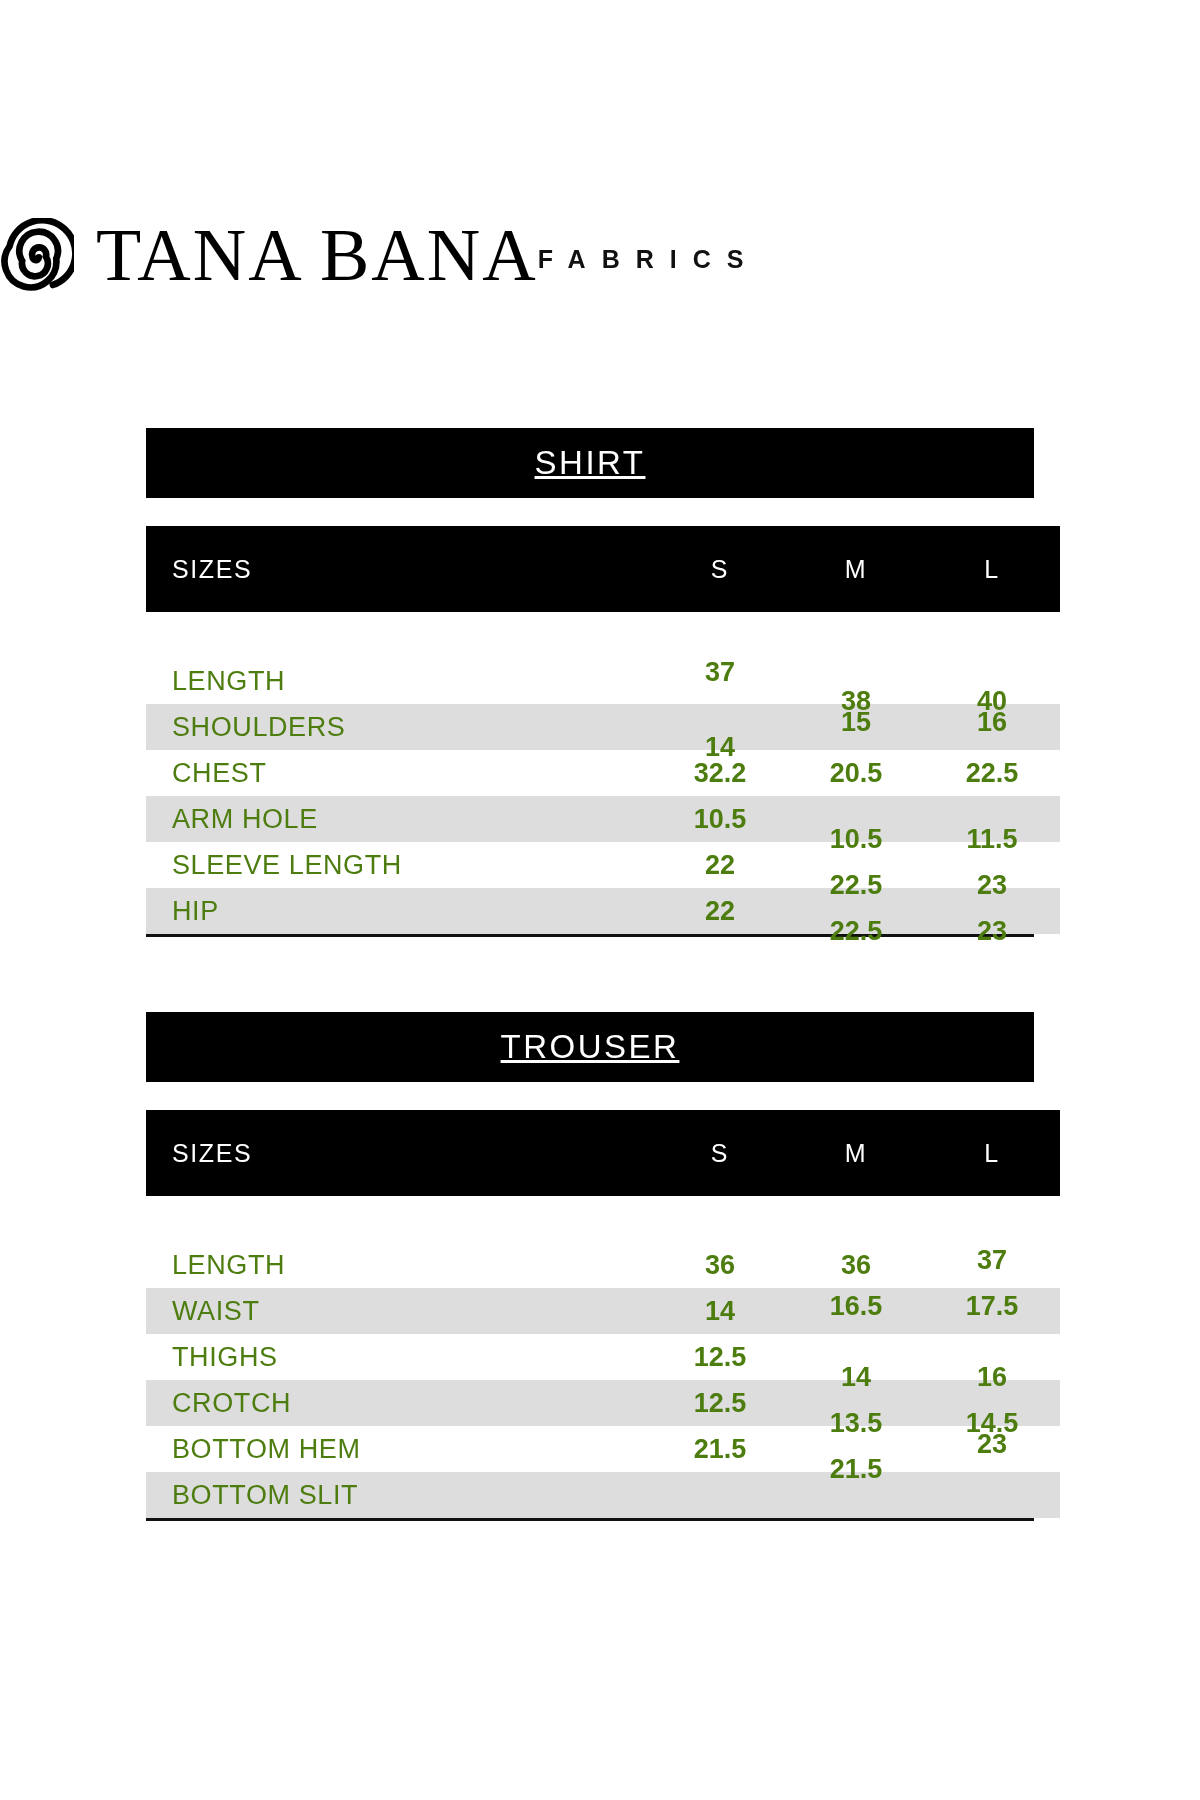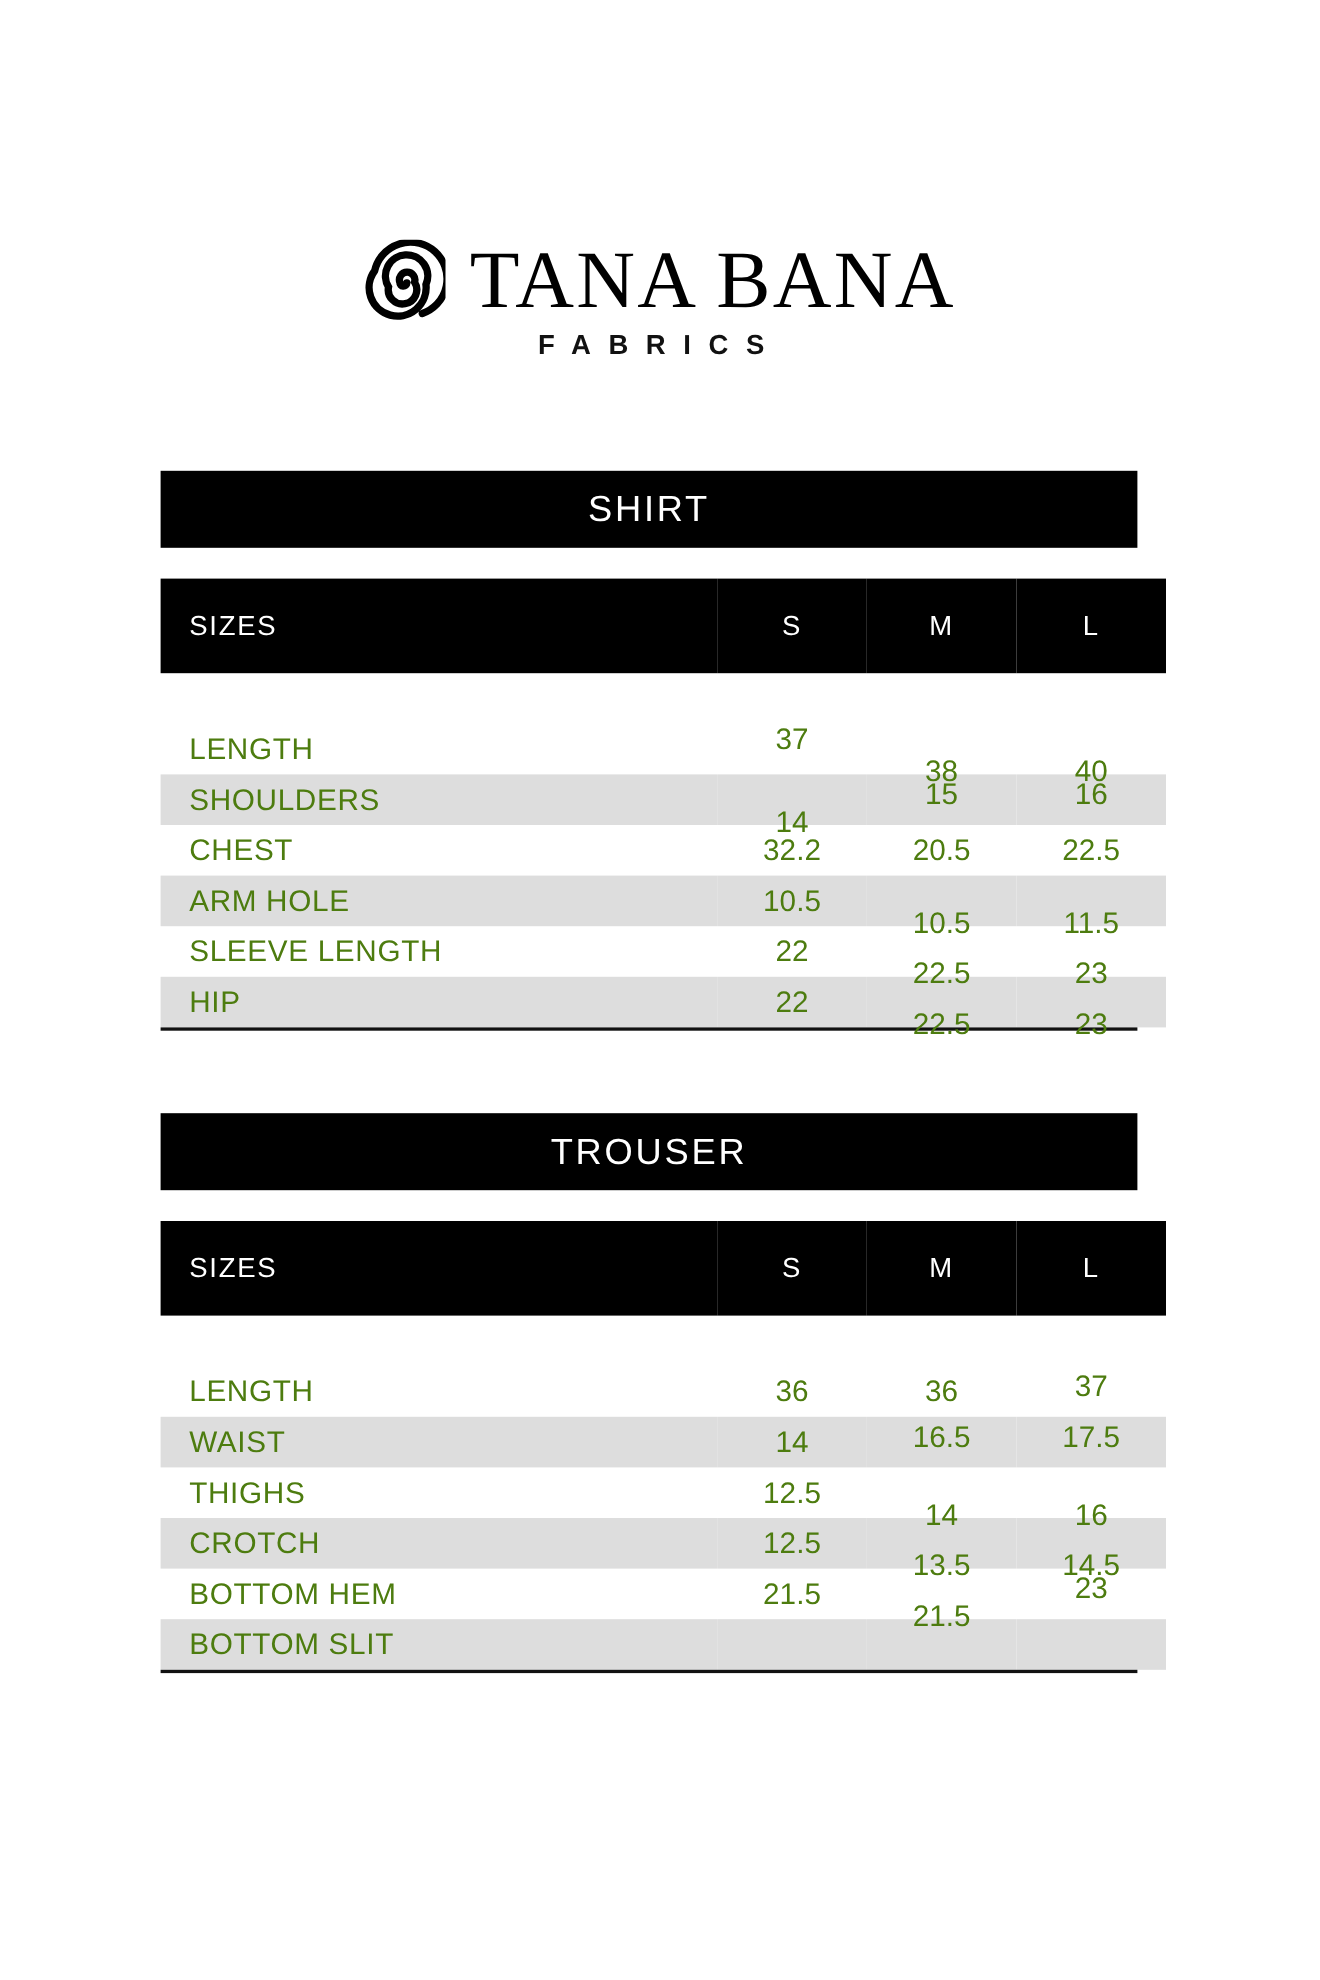--- a/index.html
+++ b/index.html
@@ -22,21 +22,21 @@
     background: #ffffff;
   }
 
   
   .logo-block {
     position: absolute;
     left: 0;
     right: 0;
     top: 218px;
     display: flex;
-    flex-direction: column;
+    flex-direction: row;
     align-items: center;
   }
   .logo-row {
     display: flex;
     align-items: center;
     justify-content: center;
     gap: 22px;
   }
   .logo-mark {
     width: 74px;
@@ -77,20 +77,21 @@
     height: 70px;
     display: flex;
     align-items: center;
     justify-content: center;
   }
   .section-title-bar .title-text {
     font-size: 33px;
     letter-spacing: 2.5px;
     font-weight: 300;
     color: #ffffff;
+    text-decoration: underline;
   }
 
   .table {
     margin-top: 28px;
     width: 100%;
     border-collapse: collapse;
     table-layout: fixed;
   }
 
   .table thead tr {
@@ -130,21 +131,21 @@
     text-align: left;
     padding-left: 26px;
     font-size: 27px;
     letter-spacing: 0.6px;
     font-weight: 400;
     white-space: nowrap;
   }
   .table tbody td.cell-val {
     text-align: center;
     font-size: 27px;
-    font-weight: 400;
+    font-weight: 700;
   }
 
   
   .j-up   { position: relative; top: -9px; }
   .j-up-s { position: relative; top: -5px; }
   .j-dn-s { position: relative; top: 20px; }
   .j-0    { position: relative; top: 0; }
 
   .table-underline {
     height: 3px;

